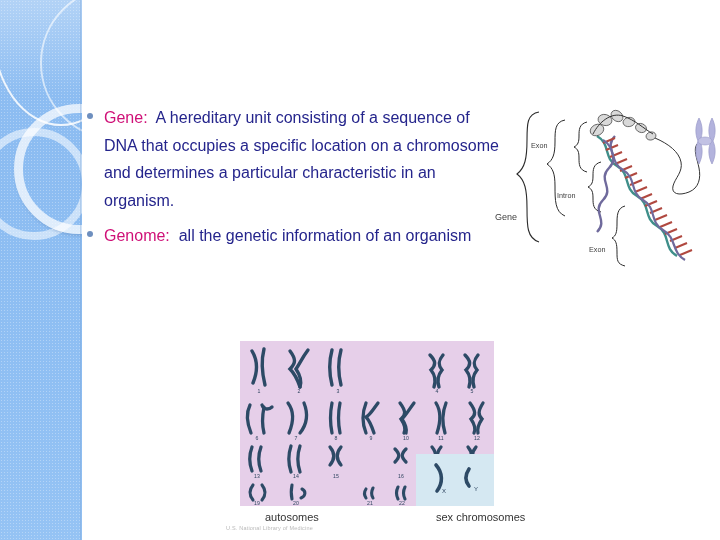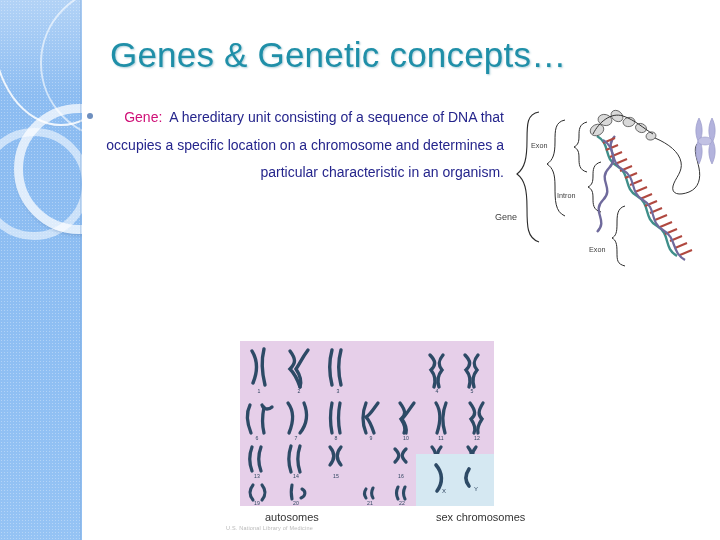--- a/index.html
+++ b/index.html
@@ -60,21 +60,21 @@
 
   
   .body{position:absolute;left:82px;top:104px;width:420px;}
   .bullet-row{position:relative;margin-bottom:2px;}
   .bullet-dot{
     position:absolute;left:5px;top:9px;width:6px;height:6px;border-radius:50%;
     background:#6e8fbf;
   }
   .bullet-text{
     display:block;margin-left:22px;
-    font-size:14px;line-height:27.5px;color:#25258c;text-align:right;
+    font-size:16px;line-height:27.5px;color:#25258c;
   }
   .term{color:#cf1077;}
   .b1{width:400px;}
   .b2{width:400px;}
   .b3{width:560px;white-space:nowrap;}
 
   
   .dna-fig{position:absolute;left:493px;top:100px;width:225px;height:168px;}
   .dna-fig svg{display:block;}
   .fig-lbl{font-family:"Liberation Sans",sans-serif;fill:#404040;}
@@ -104,30 +104,33 @@
   <div class="sidebar">
     <div class="ring ring-thin"></div>
     <div class="ring ring-arc"></div>
     <div class="ring ring-fat2"></div>
     <div class="ring ring-fat"></div>
     <div class="dots"></div>
     <div class="topglow"></div>
   </div>
   <div class="sidebar-edge"></div>
 
-  <div class="title">Genes &amp; Genetic concepts…</div>
 
   <div class="body">
 
     <div class="bullet-row">
       <span class="bullet-dot"></span>
       <span class="bullet-text b1"><span class="term">Gene:</span><span>&nbsp; </span><span>A hereditary unit consisting of a sequence of DNA that occupies a specific location on a chromosome and determines a particular characteristic in an organism.</span></span>
     </div>
 
 
+    <div class="bullet-row" style="margin-top:8px;">
+      <span class="bullet-dot"></span>
+      <span class="bullet-text b3"><span class="term">Genome:</span><span>&nbsp; </span><span>all the genetic information of an organism</span></span>
+    </div>
 
   </div>
 
   <div class="dna-fig">
     <svg width="225" height="168" viewBox="0 0 225 168">
 
       <path d="M46,12 C34,14 34,24 34,40 C34,58 32,68 24,74 C32,80 34,90 34,108
                C34,126 34,138 46,142" fill="none" stroke="#2b2b2b" stroke-width="1.1"></path>
 
       <path d="M72,20 C62,22 62,30 62,42 C62,54 60,60 54,64 C60,68 62,74 62,86

